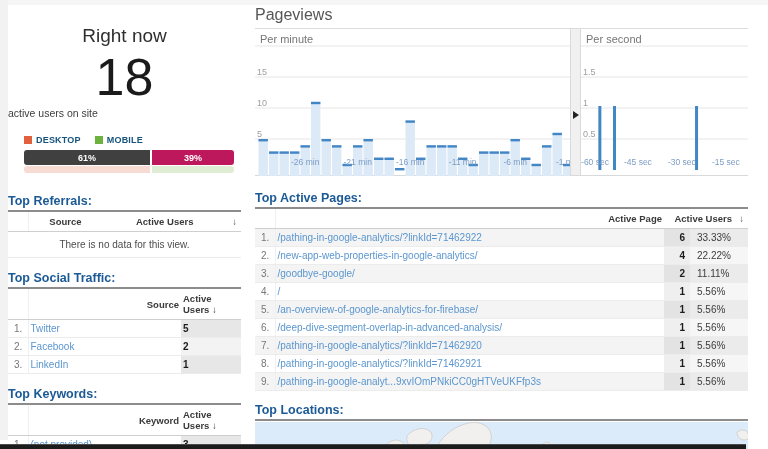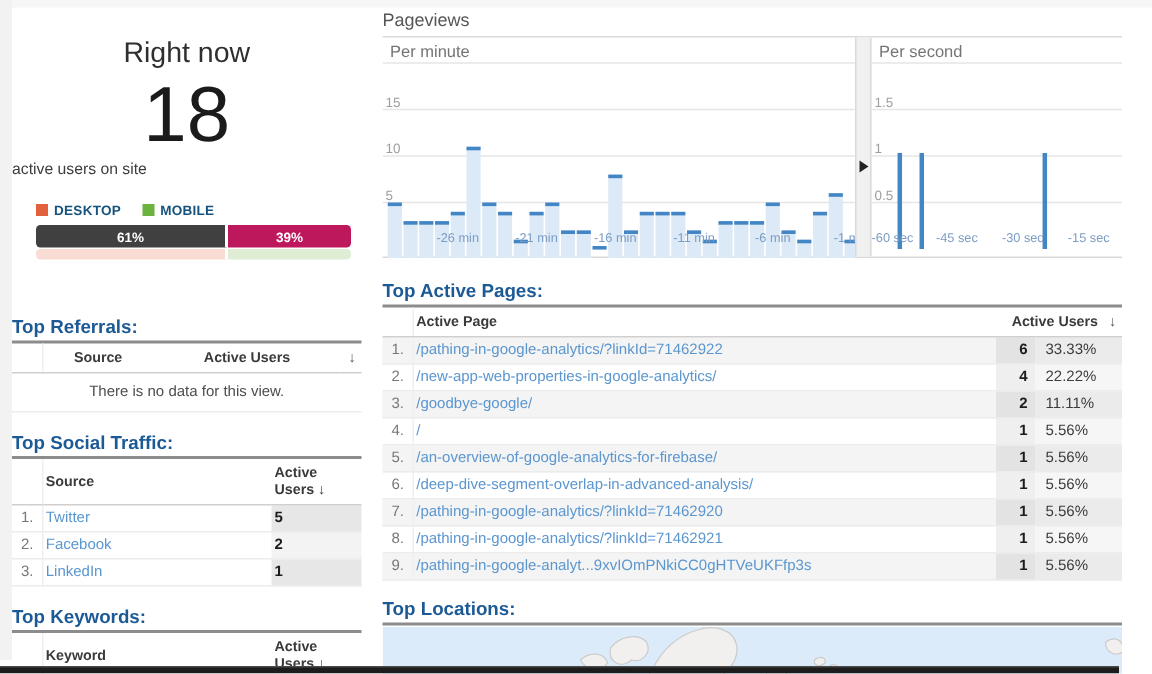--- a/index.html
+++ b/index.html
@@ -19,43 +19,43 @@
   .legend-label { font-size:9px; font-weight:bold; color:#15527c; letter-spacing:.2px; }
   .split-bar { margin:5px 7px 0 16px; height:15px; display:flex; }
   .seg { height:100%; display:flex; align-items:center; justify-content:center;
     color:#fff; font-size:9px; font-weight:bold; }
   .seg-desktop { border-radius:3px 0 0 3px; border-right:2px solid #fff; }
   .seg-mobile { border-radius:0 3px 3px 0; }
   .split-reflect { margin:1px 7px 0 16px; height:7px; display:flex; opacity:.22;
     transform:scaleY(-1); filter:blur(.4px); }
   .split-reflect .seg { font-size:0; }
 
-  .section { margin-top:38px; }
+  .section { margin-top:21px; }
   .section.tight { margin-top:13px; }
   .sec-title { font-size:12.5px; font-weight:bold; color:#1c5a96; padding-bottom:2px;
     border-bottom:2px solid #8c8c8c; }
   table { border-collapse:collapse; width:100%; font-size:10px; color:#333;
     border-bottom:1px solid #d9d9d9; }
   th { font-weight:bold; color:#3a3a3a; font-size:9.5px; padding:4px 2px;
-    border-bottom:1px solid #cfcfcf; text-align:left; }
+    border-bottom:1px solid #cfcfcf; text-align:right; }
   td { padding:3px 2px; height:15px; border-bottom:1px solid #ececec; }
   .rank { width:20px; color:#777; text-align:left; padding-left:6px;
     border-right:1px solid #efefef; }
   th.c { text-align:center; }
   .arrw { width:14px; text-align:right; color:#555; padding-right:4px; font-weight:normal; }
   .val { text-align:left; padding-right:6px; font-weight:bold; color:#1c1c1c; width:60px; }
   th.val { color:#3a3a3a; }
   td.name a, td.page a { color:#5b96cf; text-decoration:none; }
   tr.odd td.val { background:#e7e7e7; }
   tr.even td.val { background:#f3f3f3; }
   .empty-row td { text-align:center; color:#4d4d4d; padding:7px 0; }
 
   
   .right-col { position:absolute; left:255px; top:6px; width:493px; }
-  .pv-title { font-size:12px; color:#565656; padding-bottom:4px; border-bottom:1px solid #dcdcdc; }
+  .pv-title { font-size:16px; color:#565656; padding-bottom:4px; border-bottom:1px solid #dcdcdc; }
   .charts-row { display:flex; height:147px; border-bottom:1px solid #d9d9d9; }
   .chart-box { position:relative; }
   .chart-minute { width:315px; }
   .chart-second { width:167px; }
   .chart-label { position:absolute; left:5px; top:4px; font-size:11px; color:#757575; }
   .chart-divider { width:11px; background:#f0f0f0; border-left:1px solid #dadada;
     border-right:1px solid #dadada; position:relative; cursor:pointer; }
   .chart-divider .tri { position:absolute; top:82px; left:2px; width:0; height:0;
     border-top:4px solid transparent; border-bottom:4px solid transparent;
     border-left:6px solid #222; }

